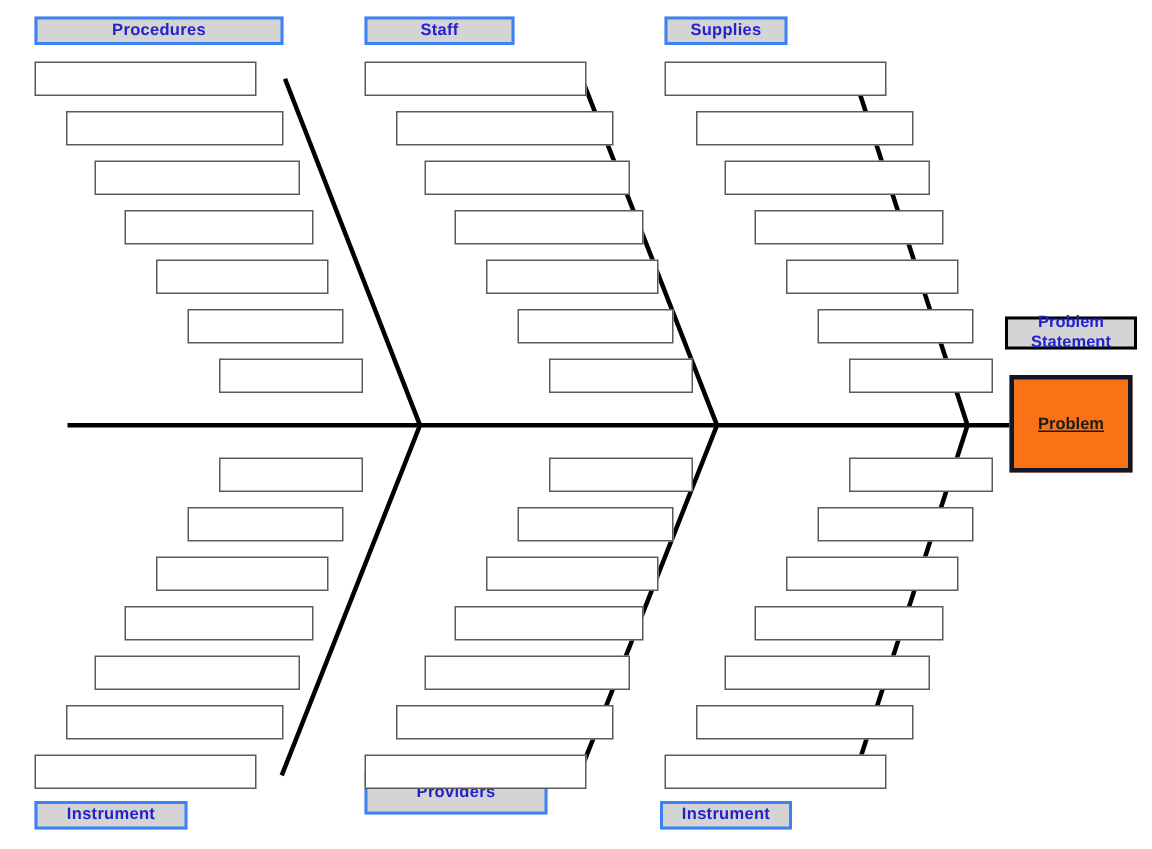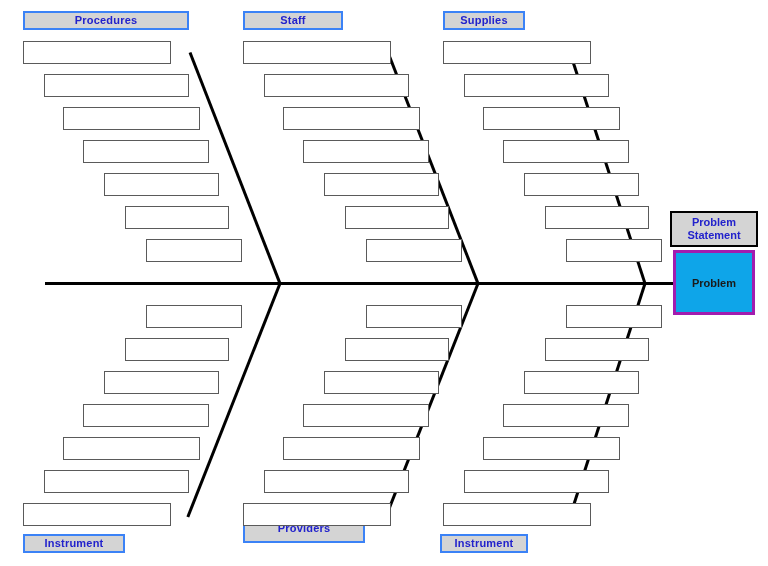--- a/index.html
+++ b/index.html
@@ -69,29 +69,30 @@
     font-size: 11px;
     line-height: 1.15;
     text-align: center;
     display: flex;
     align-items: center;
     justify-content: center;
   }
   #problem-box {
     position: absolute;
     box-sizing: border-box;
-    background: #0ea5e9;
-    border: 3px solid #a21caf;
+    background: #f97316;
+    border: 3px solid #0f172a;
     color: #1a1a1a;
     font-weight: bold;
     font-size: 11px;
     text-align: center;
     display: flex;
     align-items: center;
     justify-content: center;
+    text-decoration: underline;
   }
 </style>
 </head>
 <body>
 
 <div id="canvas">
 
   <div id="skeleton-layer">
       <div class="spine" style="left: 45px; top: 281.5px; width: 628px; height: 3px;"></div>
       <div class="bone" style="left: 190px; top: 50.5px; width: 247.913px; height: 3px; transform: rotate(68.7136deg);"></div>
@@ -146,17 +147,17 @@
       <div class="cat-label" style="left: 440px; top: 534px; width: 88px; height: 19px;">Instrument</div>
       <div class="cause-box" style="left: 566px; top: 305px; width: 96px; height: 23px;"></div>
       <div class="cause-box" style="left: 545px; top: 338px; width: 104px; height: 23px;"></div>
       <div class="cause-box" style="left: 524px; top: 371px; width: 115px; height: 23px;"></div>
       <div class="cause-box" style="left: 503px; top: 404px; width: 126px; height: 23px;"></div>
       <div class="cause-box" style="left: 483px; top: 437px; width: 137px; height: 23px;"></div>
       <div class="cause-box" style="left: 464px; top: 470px; width: 145px; height: 23px;"></div>
       <div class="cause-box" style="left: 443px; top: 503px; width: 148px; height: 23px;"></div>
     </div>
 
-  <div id="problem-statement-label" style="left: 670px; top: 211px; width: 88px; height: 36px;">Problem Statement</div>
+  <div id="problem-statement-label" style="left: 670px; top: 211px; width: 88px; height: 22px;">Problem Statement</div>
 
   <div id="problem-box" style="left: 673px; top: 250px; width: 82px; height: 65px;">Problem</div>
 
 </div>
 
 </body></html>

